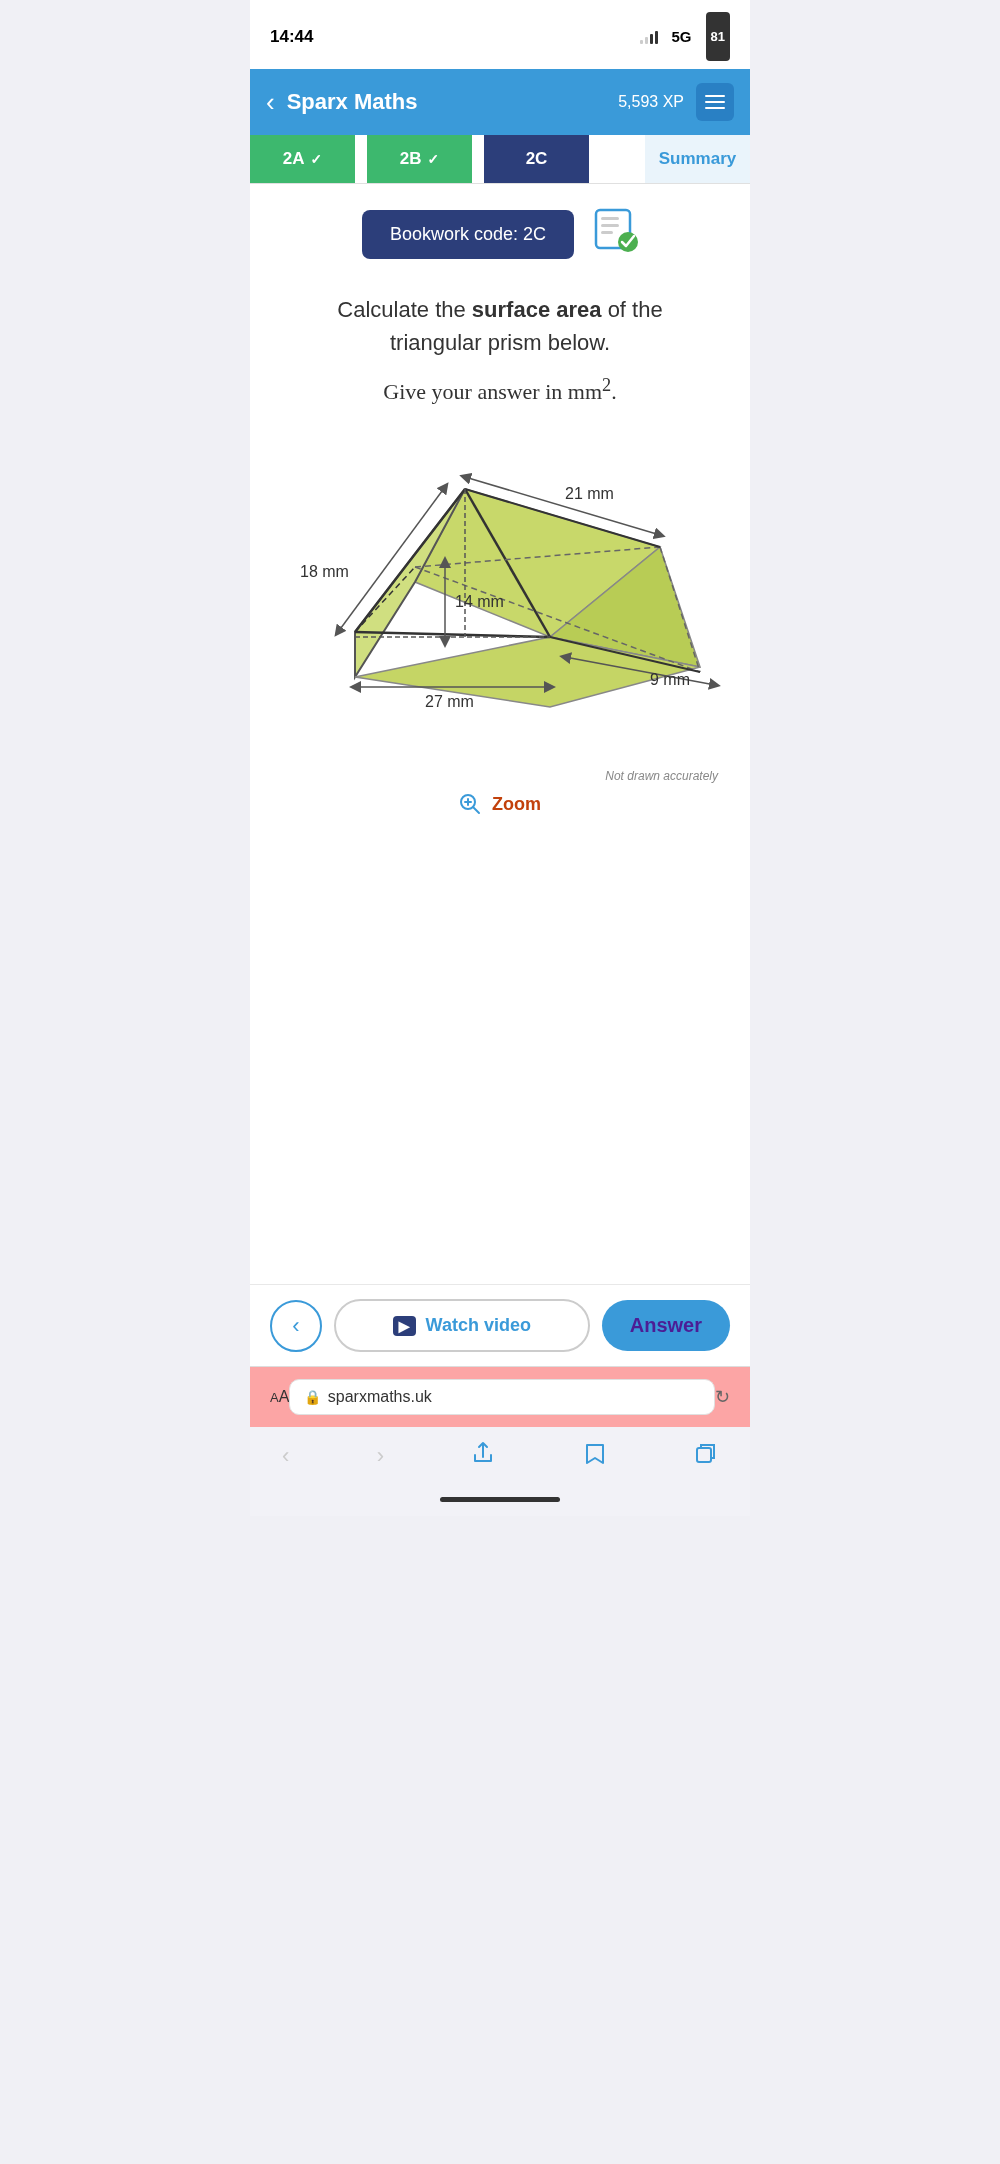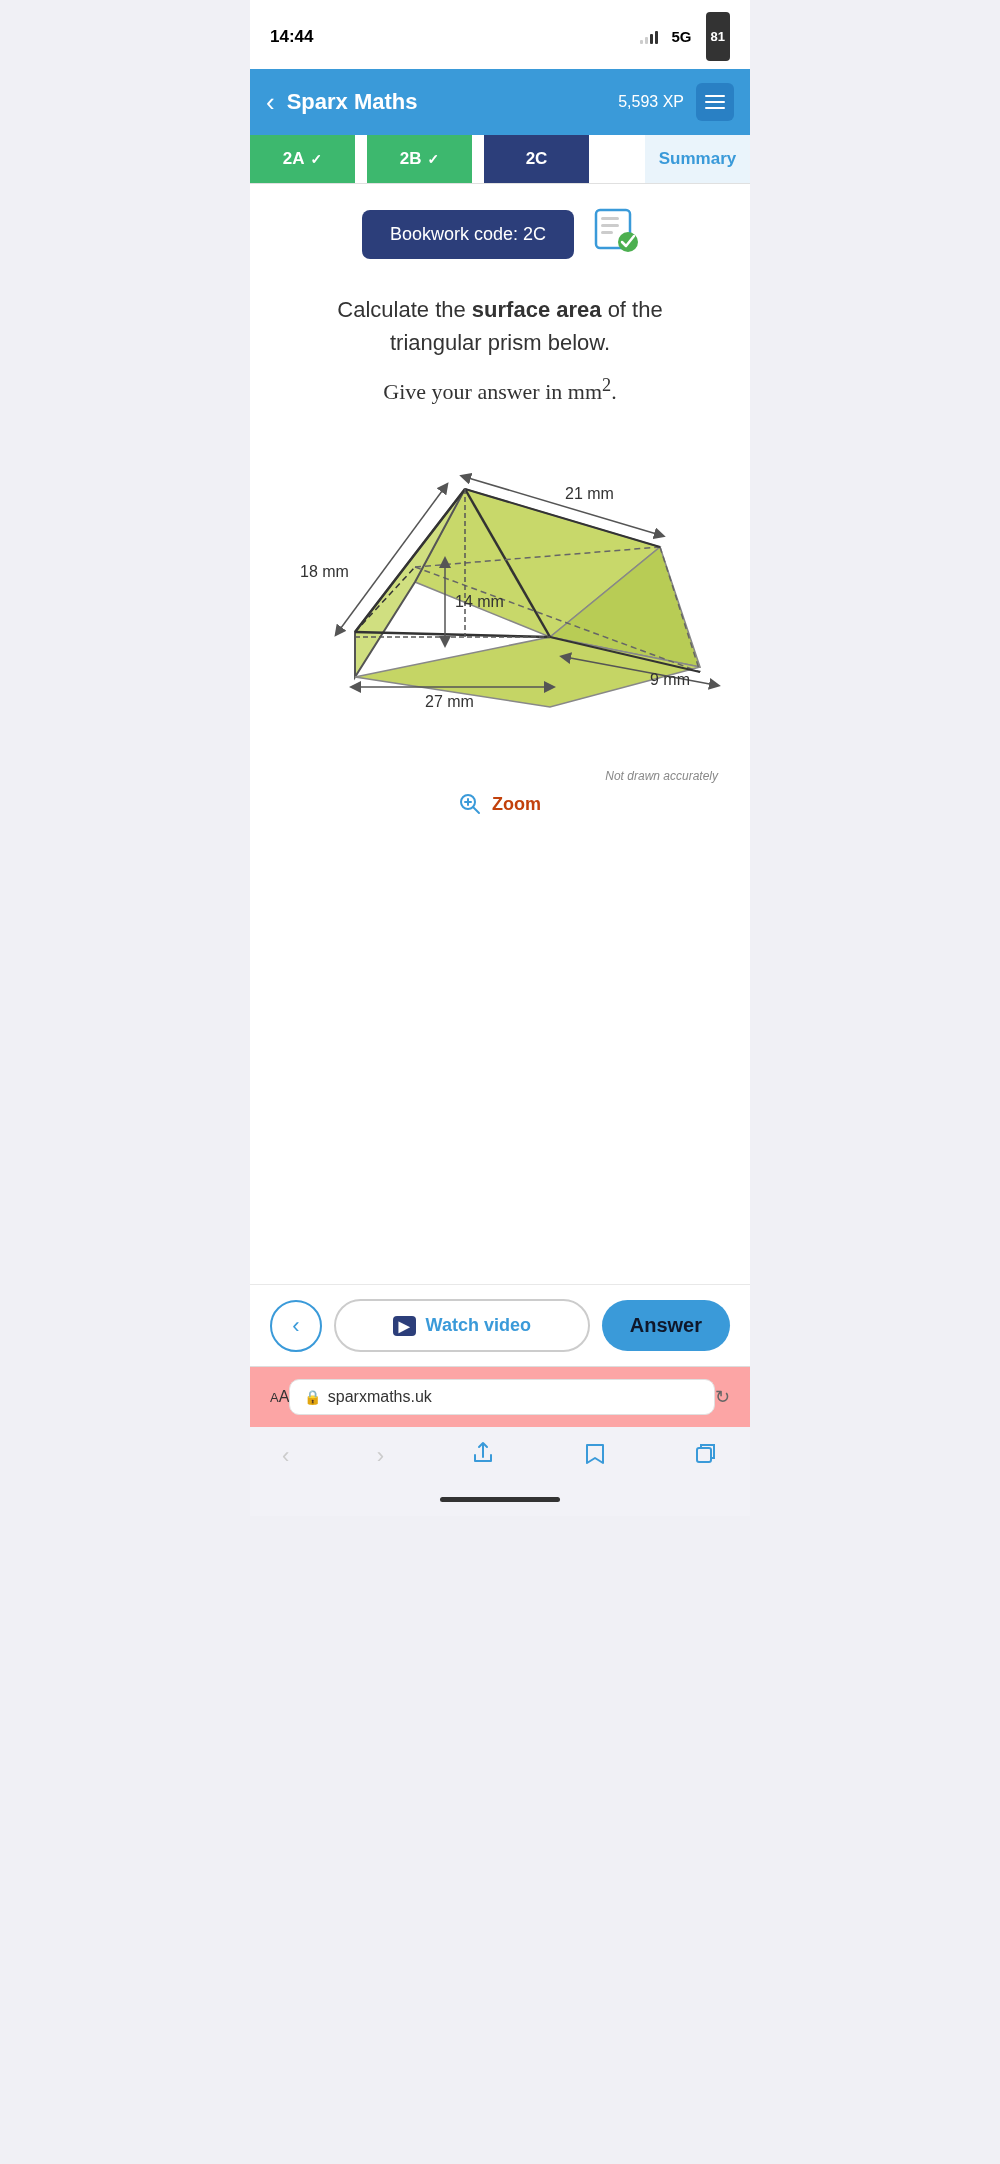--- a/index.html
+++ b/index.html
@@ -253,21 +253,21 @@
     }
     .video-icon {
       background: #2c3e7a;
       color: white;
       border-radius: 4px;
       padding: 2px 6px;
       font-size: 14px;
     }
     .answer-btn {
       background: #3a9ad9;
-      color: #0f172a;
+      color: #4c1d95;
       border: none;
       border-radius: 50px;
       padding: 14px 28px;
       font-size: 20px;
       font-weight: 700;
       cursor: pointer;
     }
 
     
     .browser-bar {

